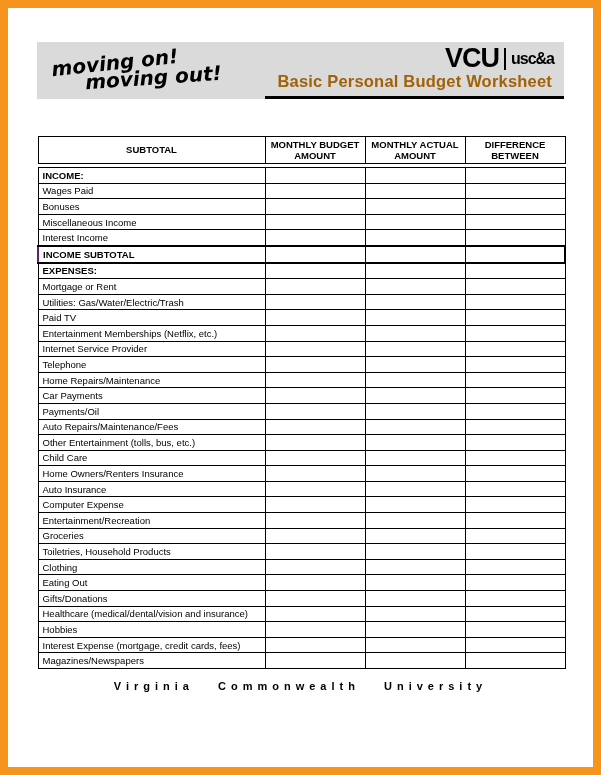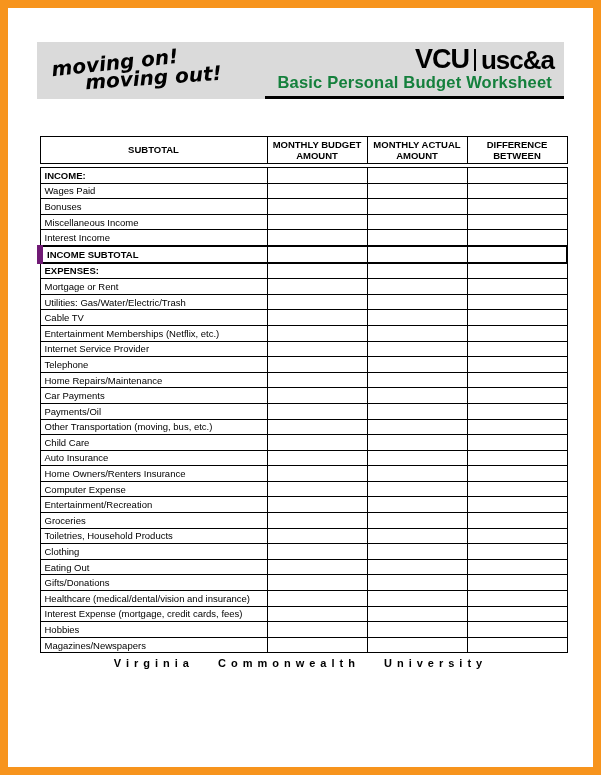--- a/index.html
+++ b/index.html
@@ -30,30 +30,30 @@
     padding:6px 0 0 14px;
     font-family:"DejaVu Sans",sans-serif;
     font-weight:bold;font-style:italic;
     line-height:1.0;
   }
   .hw1{font-size:20px;transform:rotate(-6deg);}
   .hw2{font-size:20px;transform:rotate(-4deg);margin-left:34px;margin-top:-2px;}
 
   .banner-right{
     flex:1;display:flex;flex-direction:column;
-    justify-content:flex-end;align-items:flex-end;
+    justify-content:flex-start;align-items:flex-end;
     border-bottom:3px solid #000;
     padding:3px 10px 4px 0;box-sizing:border-box;
   }
   .vcu-logo{display:flex;align-items:center;gap:5px;}
   .vcu-primary{font-weight:bold;font-size:27px;letter-spacing:-1px;line-height:1;}
   .logo-bar{width:2px;height:22px;background:#000;}
-  .vcu-secondary{font-weight:bold;font-size:26px;letter-spacing:-1px;line-height:1;}
+  .vcu-secondary{font-weight:bold;font-size:16px;letter-spacing:-1px;line-height:1;}
   .title{
-    font-size:16.5px;font-weight:bold;color:#15803d;
+    font-size:16.5px;font-weight:bold;color:#a16207;
     letter-spacing:0.2px;padding-right:2px;
   }
 
   
   table.budget{
     width:527px;border-collapse:collapse;table-layout:fixed;
     margin-top:37px;
   }
   table.budget th{
     border:1px solid #000;
@@ -62,26 +62,26 @@
   }
   table.budget td{
     border:1px solid #000;
     font-size:9.5px;height:14.6px;
     padding:0 4px;white-space:nowrap;overflow:hidden;
     vertical-align:middle;
   }
   tr.spacer td{border:none;height:3px;padding:0;}
   tr.section td.cat{font-weight:bold;}
   tr.subtotal td{border-top:2px solid #000;border-bottom:2px solid #000;}
-  tr.subtotal td:first-child{border-left:6px solid #701a75;font-weight:bold;}
+  tr.subtotal td:first-child{border-left:2px solid #701a75;font-weight:bold;}
   tr.subtotal td:last-child{border-right:2px solid #000;}
 
   
   .footer{
-    margin-top:4px;text-align:center;
+    margin-top:11px;text-align:center;
     font-size:11px;font-weight:bold;
     letter-spacing:5px;word-spacing:16px;
   }
 </style>
 </head>
 <body>
 
 <div class="frame">
   <div class="content">
 
@@ -167,21 +167,21 @@
             <td></td>
             <td></td>
           </tr>
           <tr class="item">
             <td class="cat">Utilities: Gas/Water/Electric/Trash</td>
             <td></td>
             <td></td>
             <td></td>
           </tr>
           <tr class="item">
-            <td class="cat">Cable TV</td>
+            <td class="cat">Paid TV</td>
             <td></td>
             <td></td>
             <td></td>
           </tr>
           <tr class="item">
             <td class="cat">Entertainment Memberships (Netflix, etc.)</td>
             <td></td>
             <td></td>
             <td></td>
           </tr>
@@ -209,44 +209,50 @@
             <td></td>
             <td></td>
           </tr>
           <tr class="item">
             <td class="cat">Payments/Oil</td>
             <td></td>
             <td></td>
             <td></td>
           </tr>
           <tr class="item">
-            <td class="cat">Other Transportation (moving, bus, etc.)</td>
+            <td class="cat">Auto Repairs/Maintenance/Fees</td>
+            <td></td>
+            <td></td>
+            <td></td>
+          </tr>
+          <tr class="item">
+            <td class="cat">Other Entertainment (tolls, bus, etc.)</td>
             <td></td>
             <td></td>
             <td></td>
           </tr>
           <tr class="item">
             <td class="cat">Child Care</td>
             <td></td>
             <td></td>
             <td></td>
           </tr>
           <tr class="item">
+            <td class="cat">Home Owners/Renters Insurance</td>
+            <td></td>
+            <td></td>
+            <td></td>
+          </tr>
+          <tr class="item">
             <td class="cat">Auto Insurance</td>
             <td></td>
             <td></td>
             <td></td>
           </tr>
           <tr class="item">
-            <td class="cat">Home Owners/Renters Insurance</td>
-            <td></td>
-            <td></td>
-            <td></td>
-          </tr>
-          <tr class="item">
             <td class="cat">Computer Expense</td>
             <td></td>
             <td></td>
             <td></td>
           </tr>
           <tr class="item">
             <td class="cat">Entertainment/Recreation</td>
             <td></td>
             <td></td>
             <td></td>
@@ -281,27 +287,27 @@
             <td></td>
             <td></td>
           </tr>
           <tr class="item">
             <td class="cat">Healthcare (medical/dental/vision and insurance)</td>
             <td></td>
             <td></td>
             <td></td>
           </tr>
           <tr class="item">
+            <td class="cat">Hobbies</td>
+            <td></td>
+            <td></td>
+            <td></td>
+          </tr>
+          <tr class="item">
             <td class="cat">Interest Expense (mortgage, credit cards, fees)</td>
-            <td></td>
-            <td></td>
-            <td></td>
-          </tr>
-          <tr class="item">
-            <td class="cat">Hobbies</td>
             <td></td>
             <td></td>
             <td></td>
           </tr>
           <tr class="item">
             <td class="cat">Magazines/Newspapers</td>
             <td></td>
             <td></td>
             <td></td>
           </tr>

